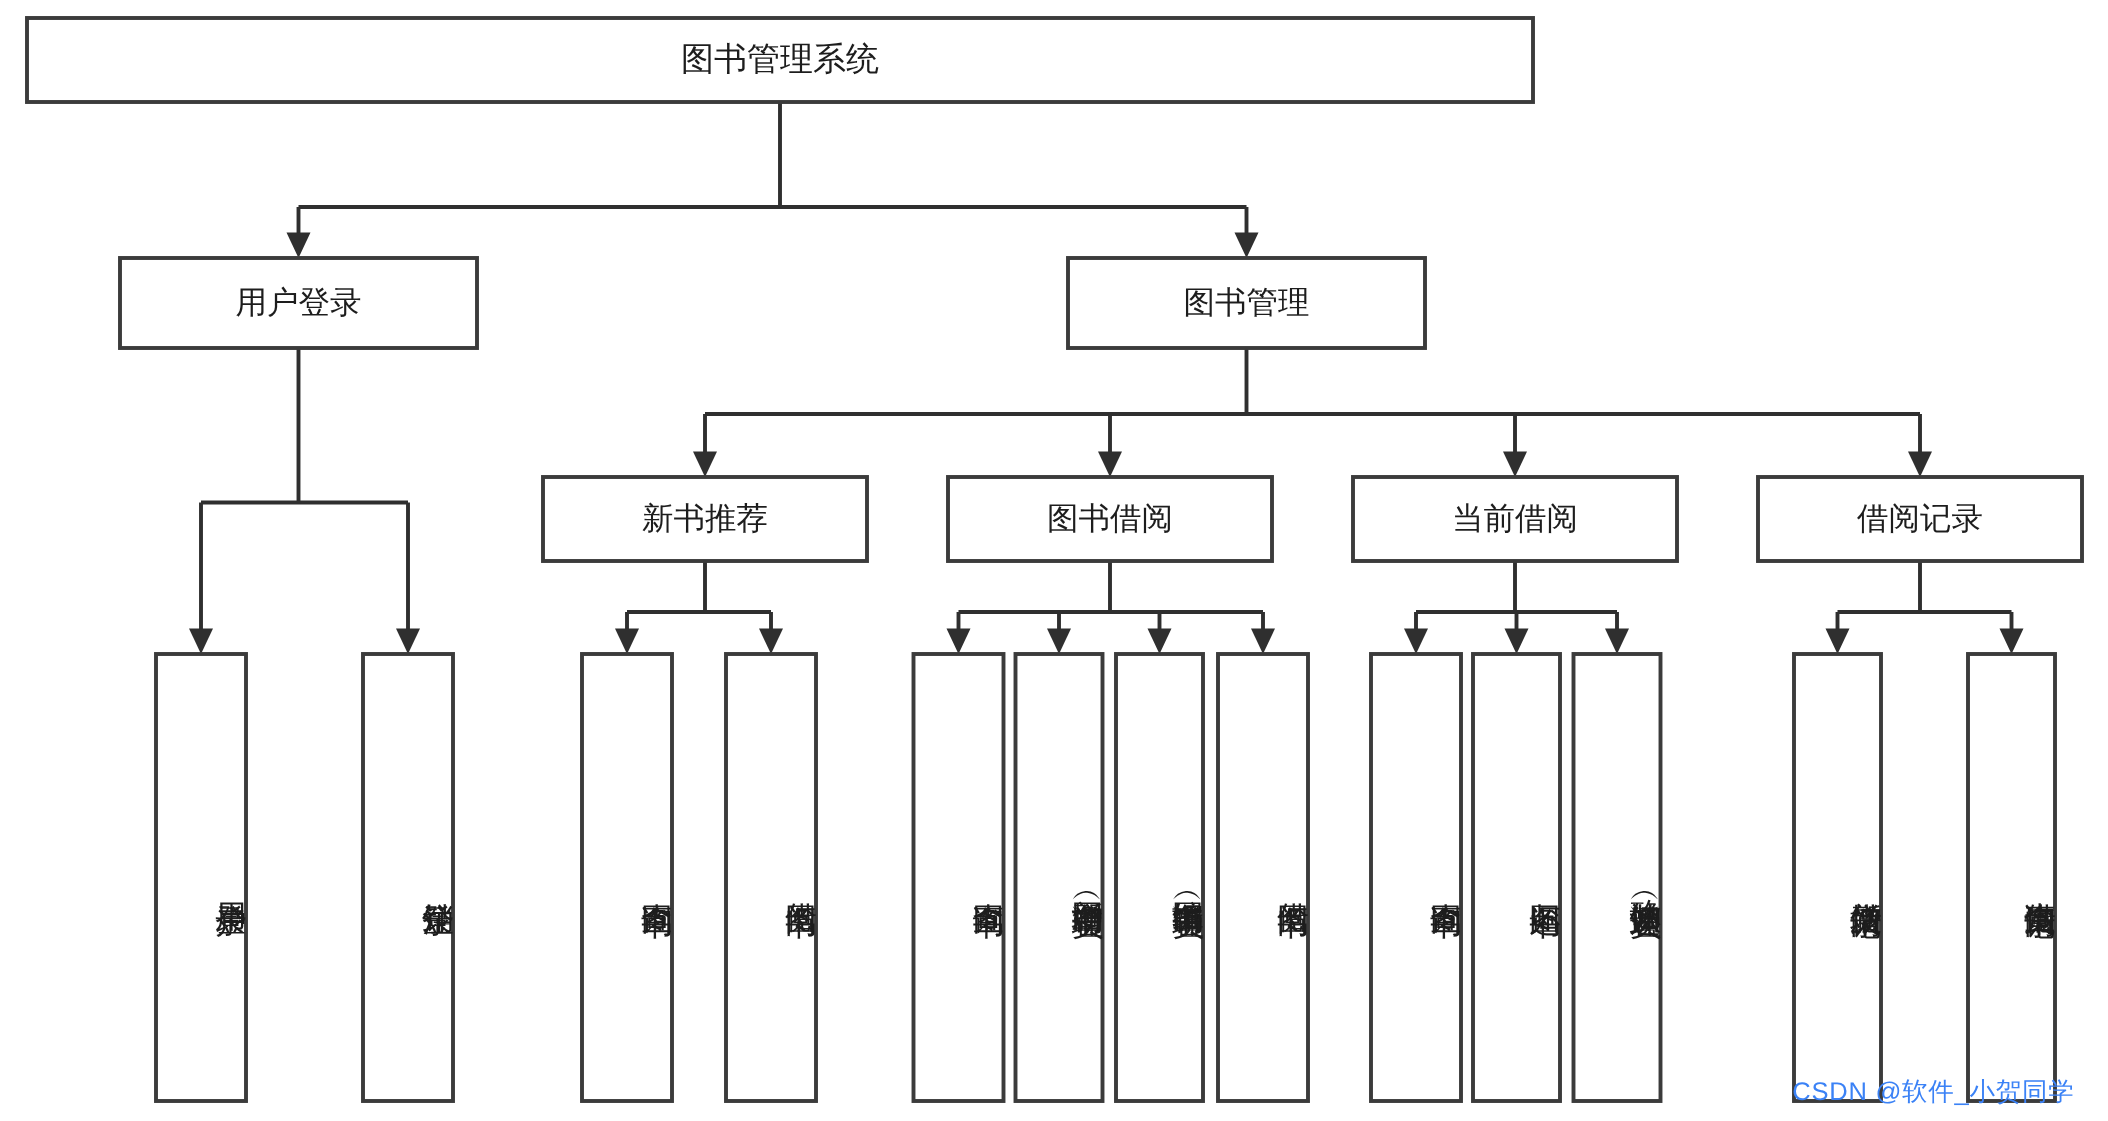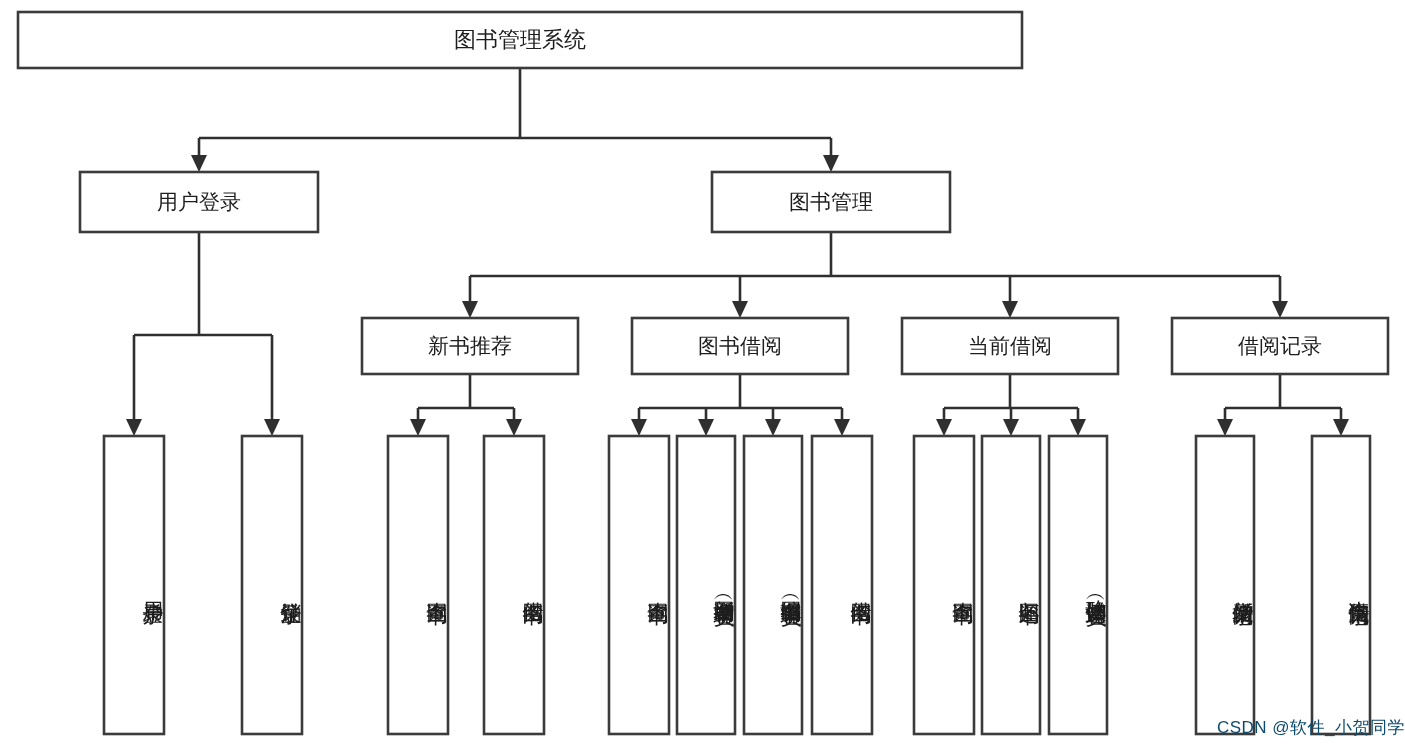--- a/index.html
+++ b/index.html
@@ -69,23 +69,23 @@
     white-space: nowrap;
     display: flex;
     align-items: flex-start;
     justify-content: center;
     pointer-events: none;
   }
   .watermark {
     position: absolute;
     font-family: "Liberation Sans", "DejaVu Sans", sans-serif;
     font-size: 17px;
-    color: #0c4a6e;
+    color: #3b82f6;
     white-space: nowrap;
-    right: 0;
+    right: 22px;
     bottom: 8px;
     letter-spacing: 0.5px;
   }
 </style>
 </head>
 <body>
 
 <div id="diagram-root">
 
   <svg class="diagram-canvas" viewBox="0 0 1405 747" xmlns="http://www.w3.org/2000/svg">

